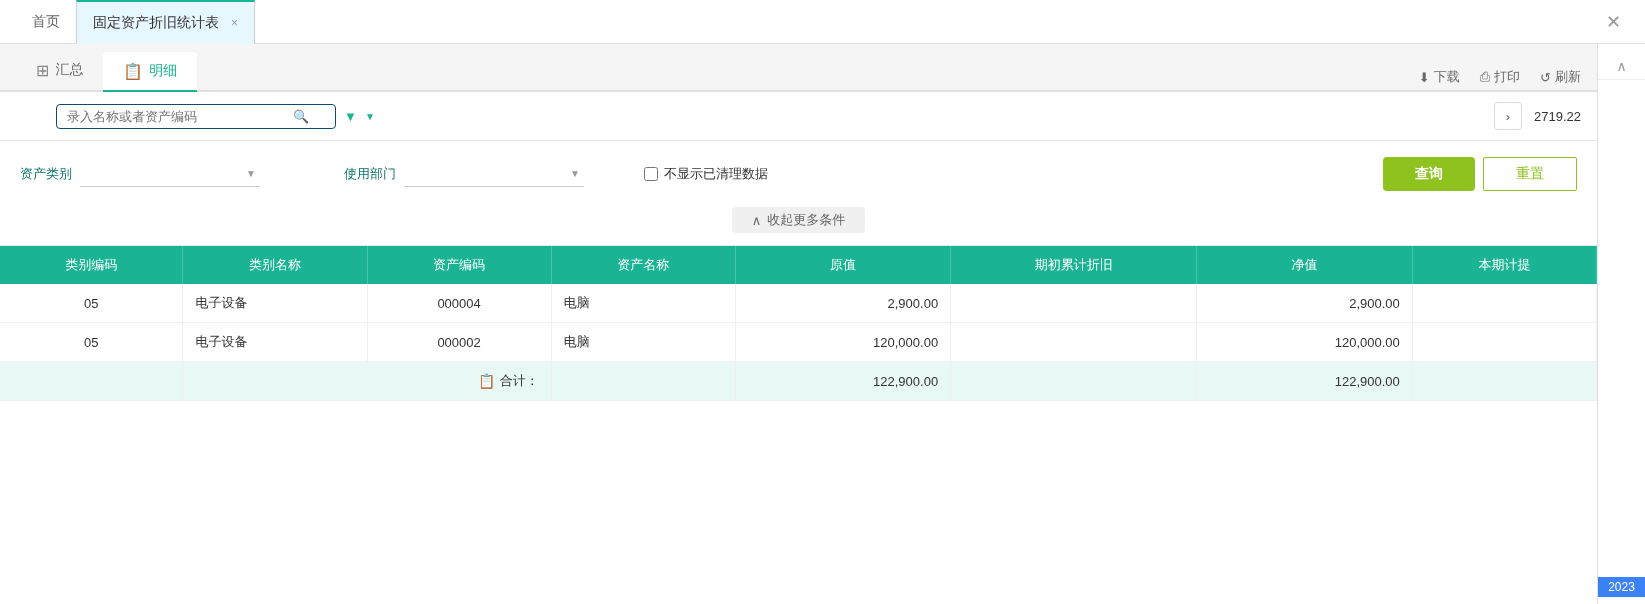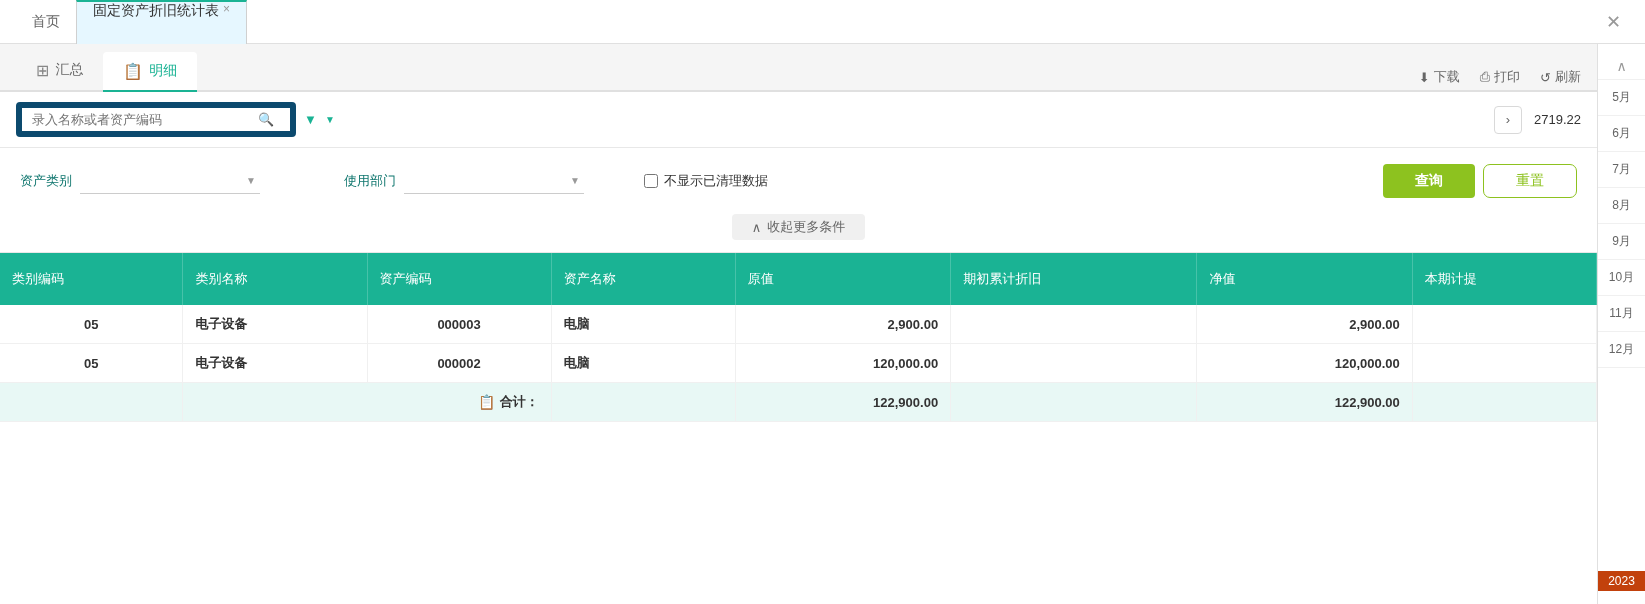--- a/index.html
+++ b/index.html
@@ -27,29 +27,30 @@
       flex-shrink: 0;
     }
     .nav-home {
       font-size: 14px;
       color: #666;
       padding: 0 16px;
       cursor: pointer;
     }
     .nav-tab {
       display: flex;
-      align-items: flex-start;
+      align-items: center;
       height: 44px;
       padding: 0 16px;
       background: #e6f7ff;
       border-top: 2px solid #1ab394;
       border-left: 1px solid #d0d0d0;
       border-right: 1px solid #d0d0d0;
       color: #333;
       font-size: 14px;
+      gap: 8px;
       cursor: pointer;
     }
     .nav-tab .close-btn {
       font-size: 12px;
       color: #999;
       cursor: pointer;
       margin-left: 4px;
     }
     .nav-close-window {
       margin-left: auto;
@@ -126,26 +127,27 @@
       align-items: center;
       padding: 10px 16px;
       background: #fff;
       border-bottom: 1px solid #e8e8e8;
       gap: 8px;
       flex-shrink: 0;
     }
     .search-input-wrap {
       display: flex;
       align-items: center;
-      border: 6px solid #0c4a6e;
+      border: 1px solid #0c4a6e;
       border-radius: 4px;
       padding: 4px 10px;
       width: 280px;
       gap: 6px;
       background: #fff;
+      margin-left: 40px;
     }
     .search-input-wrap input {
       border: none;
       outline: none;
       font-size: 13px;
       color: #999;
       width: 220px;
       background: transparent;
     }
     .search-icon-btn {
@@ -232,21 +234,21 @@
       border-radius: 4px;
       padding: 8px 32px;
       font-size: 14px;
       cursor: pointer;
       font-weight: bold;
     }
     .btn-reset {
       background: #fff;
       color: #8dc21f;
       border: 1px solid #8dc21f;
-      border-radius: 7px;
+      border-radius: 2px;
       padding: 1px 32px;
       font-size: 14px;
       cursor: pointer;
     }
     .btn-group {
       margin-left: auto;
       display: flex;
       flex-direction: row;
       gap: 8px;
     }
@@ -270,30 +272,29 @@
     table {
       width: 100%;
       border-collapse: collapse;
       font-size: 13px;
     }
     thead tr {
       background: #1ab394;
       color: #fff;
     }
     thead th {
-      padding: 17px 12px;
-      text-align: left;
+      padding: 10px 12px;
+      text-align: center;
       font-weight: normal;
       border-right: 1px solid rgba(255,255,255,0.2);
       white-space: nowrap;
     }
     tbody tr {
       background: #fff;
       border-bottom: 1px solid #f0f0f0;
-      font-weight: bold;
     }
     tbody tr.summary-row {
       background: #e8f8f5;
     }
     tbody td {
       padding: 10px 12px;
       text-align: center;
       border-right: 1px solid #f0f0f0;
       white-space: nowrap;
     }
@@ -318,27 +319,27 @@
       display: flex;
       align-items: center;
       justify-content: center;
       font-size: 12px;
       color: #666;
       cursor: pointer;
       border-bottom: 1px solid #f0f0f0;
     }
     .sidebar-year-badge {
       width: 48px;
-      background: #c2410c;
+      background: #3b82f6;
       color: #fff;
       font-size: 12px;
       text-align: center;
       padding: 3px 0;
       position: absolute;
-      bottom: 13px;
+      bottom: 7px;
     }
     .right-sidebar-inner {
       position: relative;
       width: 48px;
       flex: 1;
       display: flex;
       flex-direction: column;
     }
     .sidebar-scroll-up, .sidebar-scroll-down {
       width: 48px;
@@ -465,21 +466,21 @@
             <th>期初累计折旧</th>
             <th>净值</th>
             <th>本期计提</th>
           </tr>
         </thead>
         <tbody id="table-body">
 
         <tr>
       <td class="text-center">05</td>
       <td class="text-left">电子设备</td>
-      <td class="text-center">000003</td>
+      <td class="text-center">000004</td>
       <td class="text-left">电脑</td>
       <td class="text-right">2,900.00</td>
       <td class="text-right"></td>
       <td class="text-right">2,900.00</td>
       <td class="text-right"></td>
     </tr>
             <tr>
       <td class="text-center">05</td>
       <td class="text-left">电子设备</td>
       <td class="text-center">000002</td>
@@ -505,27 +506,17 @@
   </tr>
           </tbody>
       </table>
     </div>
 
   </div>
 
   <div class="right-sidebar">
     <div class="right-sidebar-inner">
       <div class="sidebar-scroll-up">∧</div>
-      <div id="sidebar-months">
-          <div class="sidebar-month">5月</div>
-          <div class="sidebar-month">6月</div>
-          <div class="sidebar-month">7月</div>
-          <div class="sidebar-month">8月</div>
-          <div class="sidebar-month">9月</div>
-          <div class="sidebar-month">10月</div>
-          <div class="sidebar-month">11月</div>
-          <div class="sidebar-month">12月</div>
-        </div>
       <div class="sidebar-year-badge" style="margin-top:auto;">2023</div>
     </div>
   </div>
 
 </div>
 
 </body></html>

